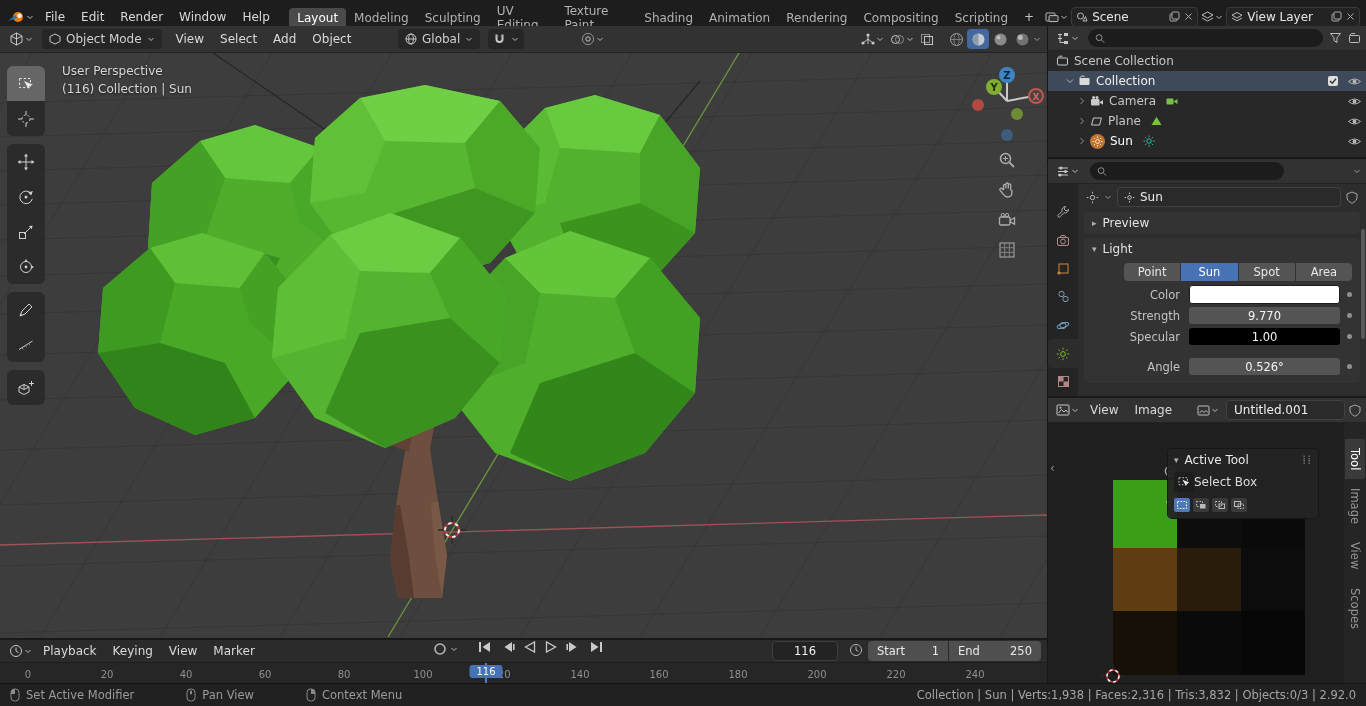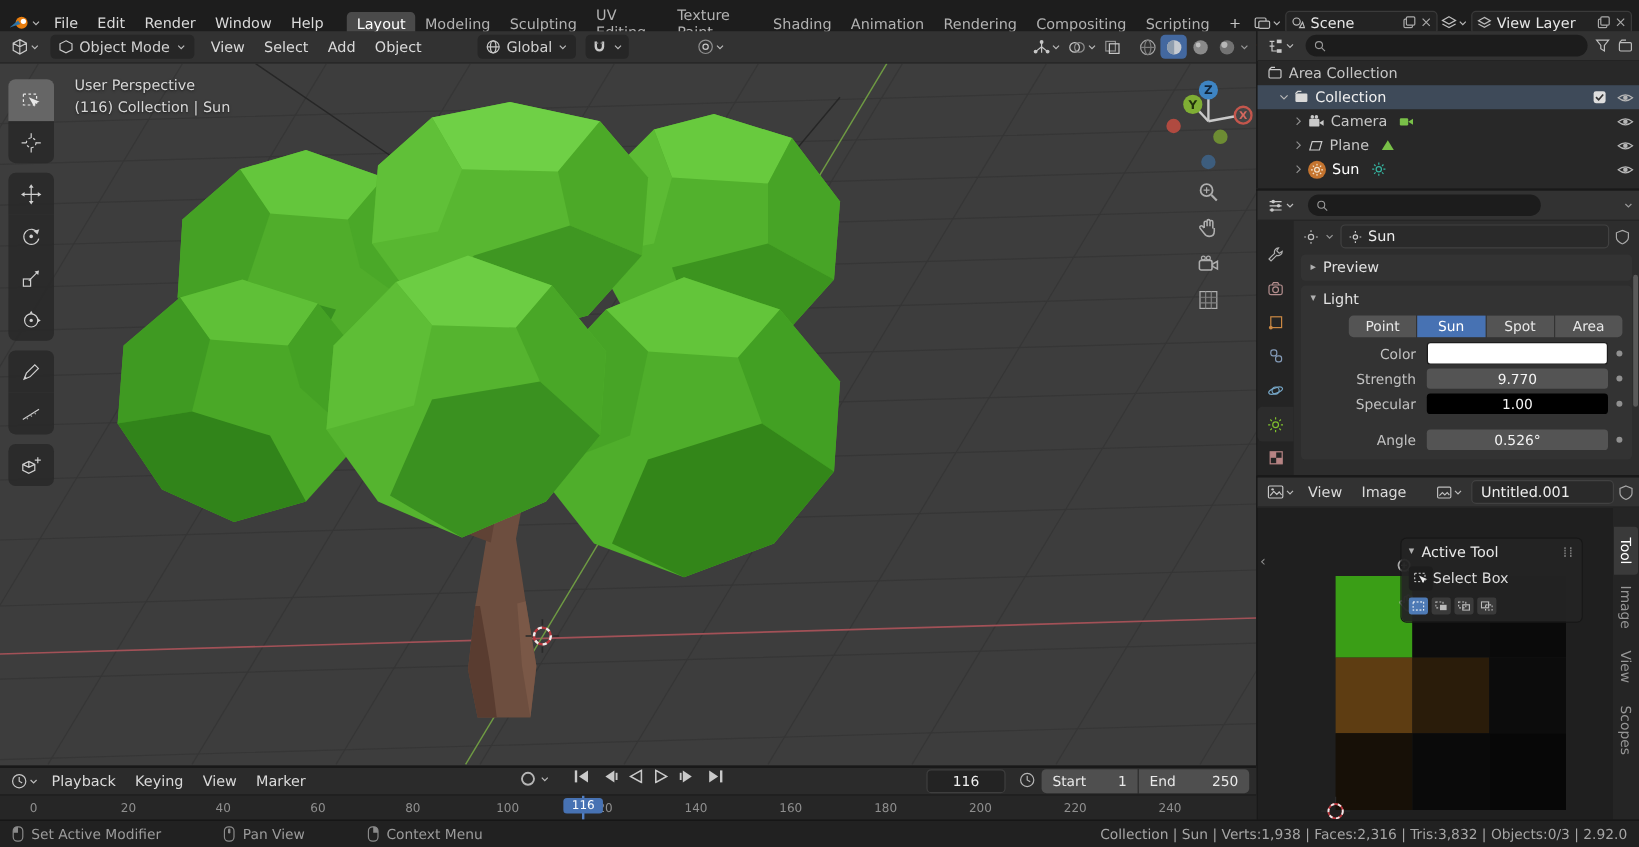--- a/index.html
+++ b/index.html
@@ -6,21 +6,21 @@
   #app{position:relative;width:1366px;height:706px;background:#1d1d1d;overflow:hidden;
        font-family:"DejaVu Sans","Liberation Sans",sans-serif;font-size:12px;color:#d0d0d0;
        -webkit-font-smoothing:antialiased;}
   .row{display:flex;align-items:center;}
   svg{display:block;}
   .chev svg{display:block;}
   .chev{display:inline-flex;align-items:center;opacity:.75;}
 
   
   #topbar{position:absolute;left:0;top:0;width:1366px;height:38px;background:#1d1d1d;
-          border-bottom:1px solid #c2410c;display:flex;align-items:center;padding:0 4px;box-sizing:border-box;}
+          border-bottom:5px solid #c2410c;display:flex;align-items:center;padding:0 4px;box-sizing:border-box;}
   .menu{padding:2px 8px;color:#dadada;border-radius:3px;cursor:default;}
   .ws{padding:3px 8px;border-radius:4px 4px 0 0;color:#b2b2b2;margin-top:2px;}
   .ws.active{background:#4a4a4a;color:#fff;}
   .ws-add{padding:3px 8px;color:#c5c5c5;}
   .idpill{display:flex;align-items:center;gap:4px;background:#232323;border:1px solid #3a3a3a;
           border-radius:4px;height:18px;padding:0 4px;}
   .miniico{display:inline-flex;align-items:center;gap:1px;margin:0 3px;}
 
   
   #vp-header{position:absolute;left:0;top:26px;width:1047px;height:27px;background:#323232;
@@ -515,21 +515,21 @@
           <rect x="1.5" y="3.5" width="10" height="7" rx="1" fill="none" stroke="#bdbdbd"></rect>
           <path d="M1.5 3.5 L3.5 1.5 H7" fill="none" stroke="#bdbdbd"></path>
         </svg>
     </div>
 
     <div class="orow" style="padding-left:8px">
       <svg width="13" height="12" viewBox="0 0 13 12">
           <rect x="1.5" y="3" width="10" height="7" rx="1" fill="none" stroke="#c9c9c9"></rect>
           <path d="M1.5 3 L3.5 1.2 H6.5" fill="none" stroke="#c9c9c9"></path>
         </svg>
-      <span class="lbl">Area Collection</span>
+      <span class="lbl">Scene Collection</span>
     </div>
     <div class="orow sel" style="padding-left:18px">
       <svg width="8" height="8" viewBox="0 0 8 8">
           <path d="M1 2.5 L4 5.5 L7 2.5" fill="none" stroke="#b5b5b5"></path>
         </svg>
       <svg width="13" height="12" viewBox="0 0 13 12" style="margin-left:4px">
           <rect x="1.5" y="3" width="10" height="7" rx="1" fill="#d9d9d9"></rect>
           <path d="M1.5 3 L3.5 1.2 H6.5" fill="none" stroke="#d9d9d9"></path>
         </svg>
       <span class="lbl" style="color:#f0f0f0">Collection</span>

